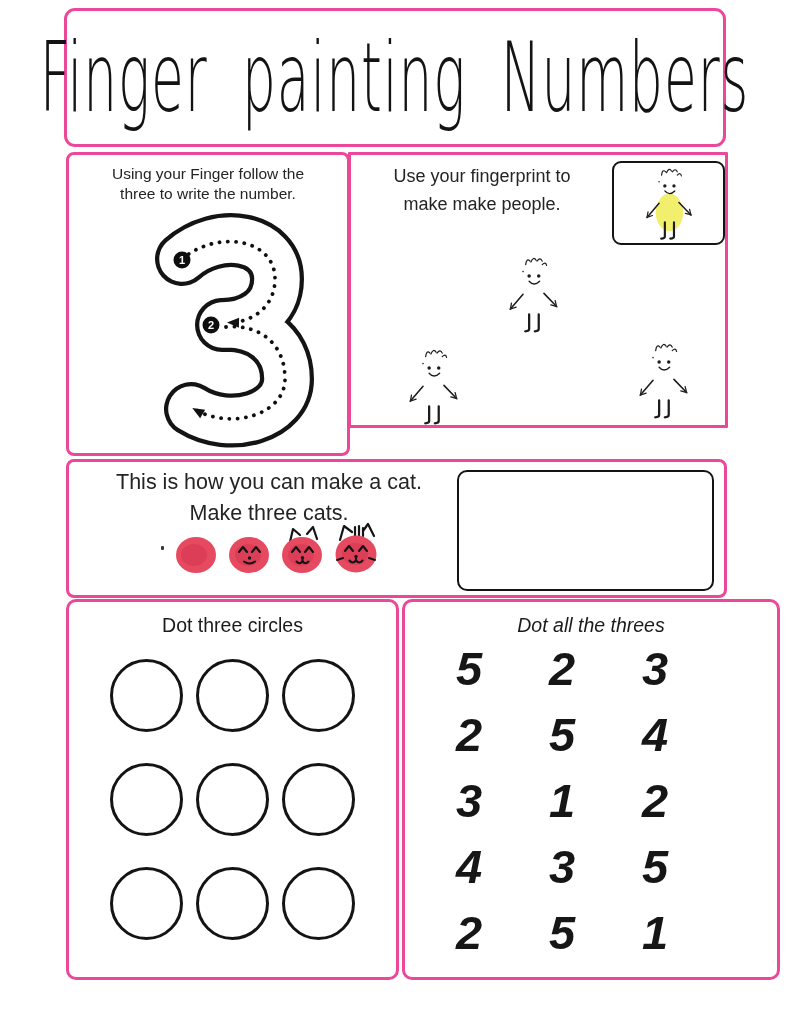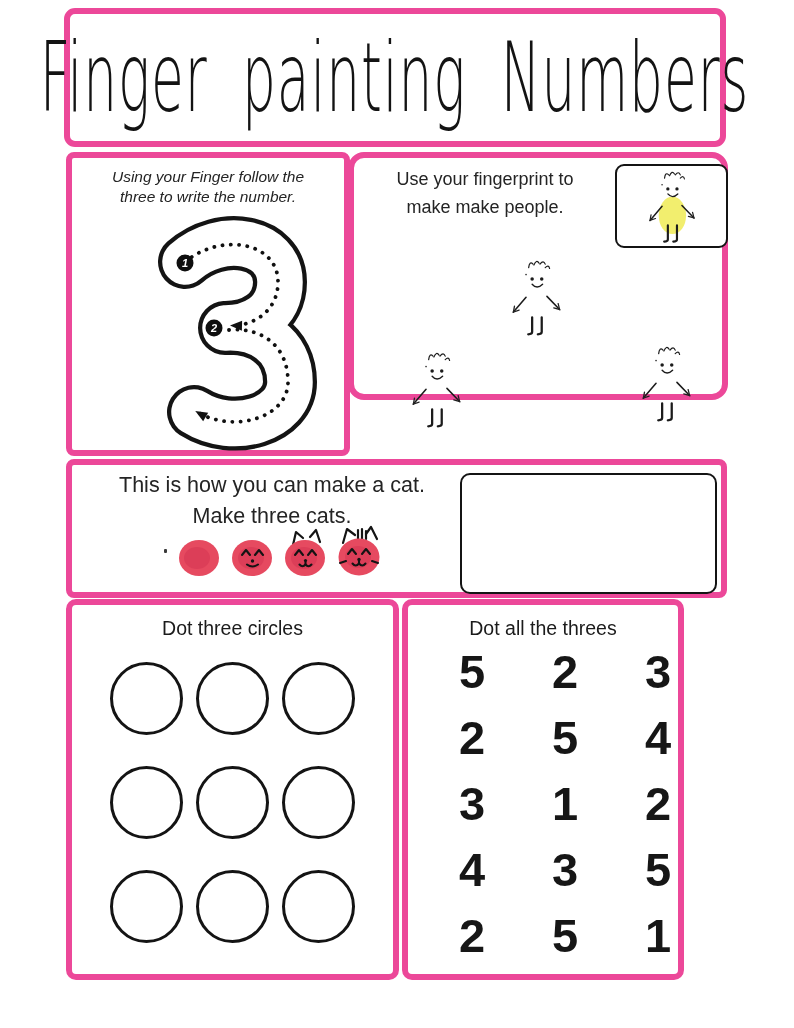--- a/index.html
+++ b/index.html
@@ -1,34 +1,34 @@
 <!DOCTYPE html>
 <html><head>
 <meta charset="utf-8">
 <style>
   html,body{margin:0;padding:0;background:#fff;}
   .page{position:relative;width:794px;height:1028px;background:#ffffff;
         font-family:"Liberation Sans",sans-serif;color:#1d1d1d;overflow:hidden;}
-  .box{position:absolute;background:#fff;border:6px solid #ec4899;box-sizing:border-box;}
+  .box{position:absolute;background:#fff;border:3px solid #ec4899;box-sizing:border-box;}
 
   
   .title-box{left:64px;top:8px;width:662px;height:139px;border-radius:11px;
              display:flex;align-items:center;justify-content:center;}
   .title-text{font-family:"DejaVu Sans",sans-serif;font-weight:200;color:#131313;
               font-size:58px;letter-spacing:1px;word-spacing:18px;white-space:nowrap;
               transform:scale(.92,1.66);transform-origin:center;}
 
   
-  .trace-panel{left:66px;top:152px;width:284px;height:304px;border-radius:8px;font-style:italic;}
+  .trace-panel{left:66px;top:152px;width:284px;height:304px;border-radius:8px;}
   .instr{position:absolute;left:0;right:0;text-align:center;}
   .trace-instr{top:9px;font-size:15.5px;line-height:1.28;color:#242424;}
   .trace-svg{position:absolute;left:56px;top:52px;width:216px;height:246px;overflow:visible;}
 
   
-  .people-panel{left:348px;top:152px;width:380px;height:248px;border-radius:16px;}
+  .people-panel{left:348px;top:152px;width:380px;height:276px;border-radius:1px;}
   .people-instr{left:0;width:262px;top:8px;font-size:18px;line-height:1.55;color:#242424;}
   .example-box{position:absolute;left:261px;top:6px;width:113px;height:84px;
                border:2.5px solid #141414;border-radius:9px;background:#fff;box-sizing:border-box;}
   .person{position:absolute;overflow:visible;}
 
   
   .cat-band{left:66px;top:459px;width:661px;height:139px;border-radius:8px;}
   .cat-line{position:absolute;left:10px;width:380px;text-align:center;color:#242424;font-size:21.5px;}
   .cat-line1{top:8px;}
   .cat-line2{top:39px;}
@@ -40,21 +40,21 @@
 
   
   .circles-panel{left:66px;top:599px;width:333px;height:381px;border-radius:10px;}
   .panel-title{position:absolute;top:12px;left:0;right:0;text-align:center;
                font-size:19.5px;font-weight:500;color:#1b1b1b;}
   .circles-grid{position:absolute;top:57px;left:0;right:0;
                 display:grid;grid-template-columns:repeat(3,73px);gap:31px 13px;justify-content:center;}
   .dot-circle{width:73px;height:73px;border:3px solid #141414;border-radius:50%;box-sizing:border-box;background:#fff;}
 
   
-  .numbers-panel{left:402px;top:599px;width:282px;height:381px;border-radius:10px;}
+  .numbers-panel{left:402px;top:599px;width:378px;height:381px;border-radius:10px;font-style:italic;}
   .numbers-grid{position:absolute;left:17px;top:33px;
                 display:grid;grid-template-columns:repeat(3,93px);grid-auto-rows:66px;}
   .num-cell{display:flex;align-items:center;justify-content:center;
             font-size:47px;font-weight:600;color:#161616;letter-spacing:-1px;}
 
   svg text{font-family:"Liberation Sans",sans-serif;}
 </style>
 </head>
 <body>
 

